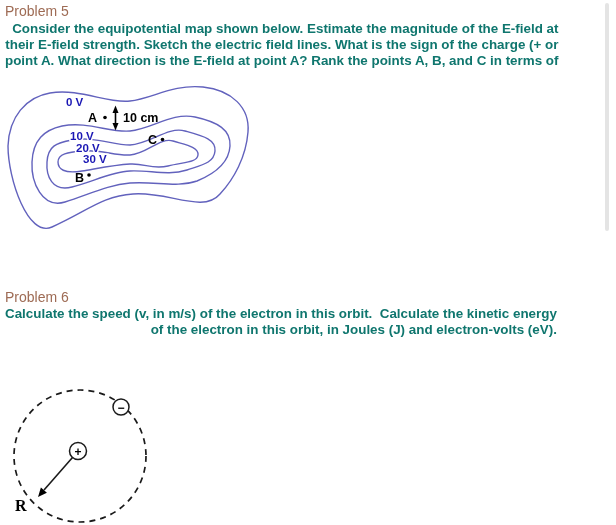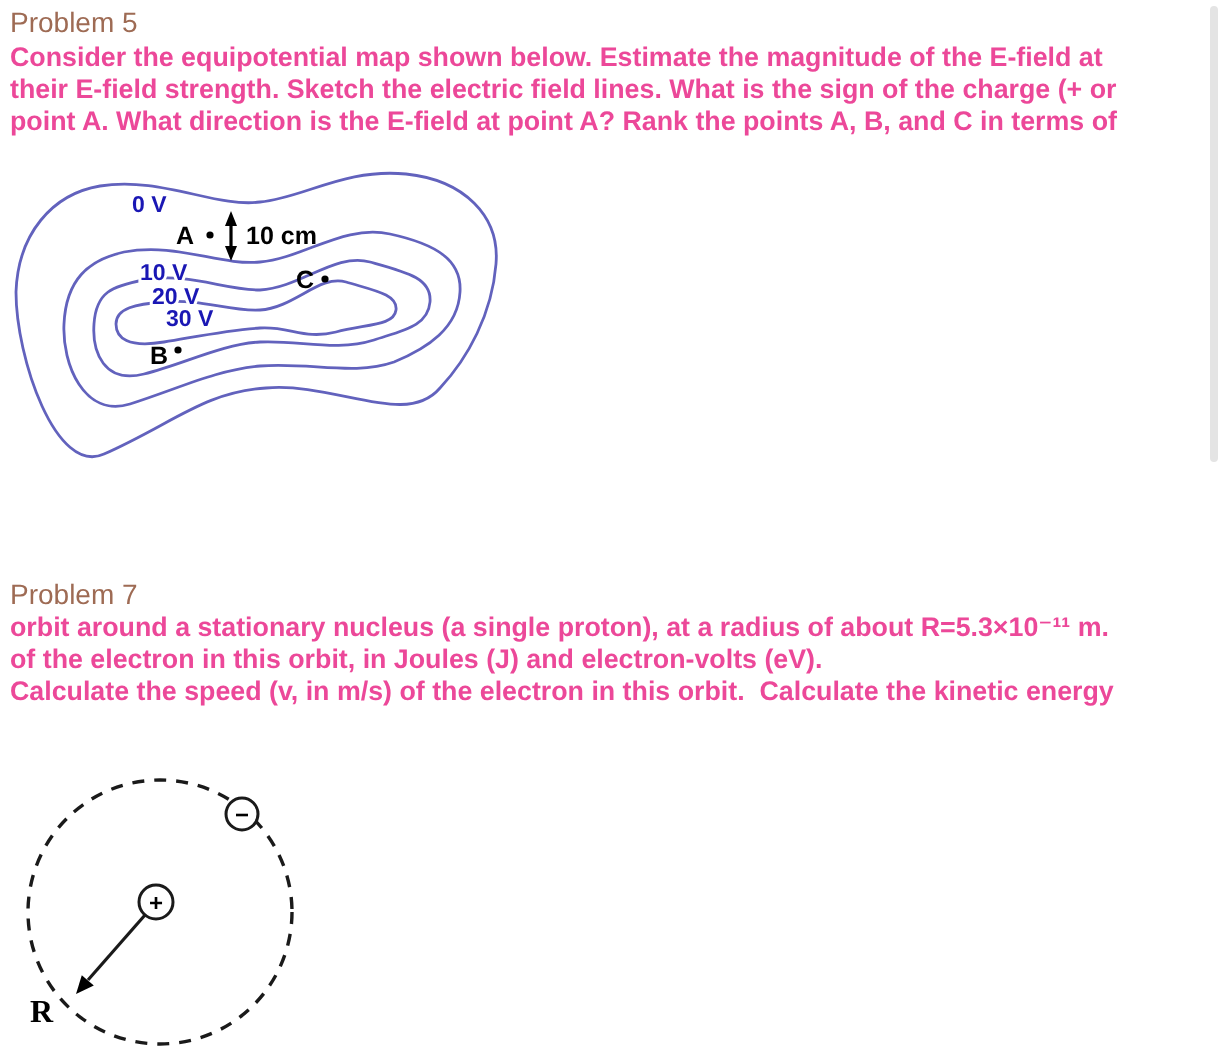--- a/index.html
+++ b/index.html
@@ -1,20 +1,20 @@
 <!DOCTYPE html>
 <html><head>
 <meta charset="utf-8">
 <style>
   html,body{margin:0;padding:0;background:#fff;}
   .page{position:relative;width:616px;height:525px;background:#ffffff;overflow:hidden;
         font-family:"Liberation Sans","DejaVu Sans",sans-serif;}
   .heading{position:absolute;left:5px;font-size:14px;font-weight:400;color:#9e6b54;white-space:pre;}
   .para{position:absolute;left:5px;}
-  .tline{font-weight:700;font-size:13.4px;line-height:16px;color:#ec4899;white-space:pre;letter-spacing:0px;}
+  .tline{font-weight:700;font-size:13.4px;line-height:16px;color:#0f766e;white-space:pre;letter-spacing:0px;text-align:right;}
   svg{position:absolute;display:block;}
   .contour{fill:none;stroke:#6262bd;stroke-width:1.4;}
   .vlabel{font-family:"Liberation Sans","DejaVu Sans",sans-serif;font-size:11.5px;font-weight:700;
           fill:#1a17b4;paint-order:stroke;stroke:#ffffff;stroke-width:3px;}
   .klabel{font-family:"Liberation Sans","DejaVu Sans",sans-serif;font-size:12.5px;font-weight:700;fill:#000;}
   .marker{fill:#000;}
   .scaleline{stroke:#000;stroke-width:1.6;}
   .ahead{fill:#000;}
   .orbitpath{fill:none;stroke:#1a1a1a;stroke-width:1.7;stroke-dasharray:6 5;}
   .particle{fill:#ffffff;stroke:#1a1a1a;stroke-width:1.5;}
@@ -54,26 +54,25 @@
     <circle class="marker" cx="162.5" cy="55.5" r="1.8"></circle>
     <text class="klabel" x="75" y="98">B</text>
     <circle class="marker" cx="89" cy="91" r="1.8"></circle>
 
     <line class="scaleline" x1="115.5" y1="25" x2="115.5" y2="43"></line>
     <polygon class="ahead" points="115.5,21.5 112.5,29 118.5,29"></polygon>
     <polygon class="ahead" points="115.5,46.5 112.5,39 118.5,39"></polygon>
     <text class="klabel" x="123" y="38">10 cm</text>
   </svg>
 
-  <div class="heading" style="top:289px">Problem 7</div>
+  <div class="heading" style="top:289px">Problem 6</div>
 
   <div class="para" style="top:306px">
-    <div class="tline">orbit around a stationary nucleus (a single proton), at a radius of about R=5.3×10⁻¹¹ m.</div>
+    <div class="tline">Calculate the speed (v, in m/s) of the electron in this orbit.  Calculate the kinetic energy</div>
     <div class="tline">of the electron in this orbit, in Joules (J) and electron-volts (eV).</div>
-    <div class="tline">Calculate the speed (v, in m/s) of the electron in this orbit.  Calculate the kinetic energy</div>
   </div>
 
   <svg style="left:0;top:385px" width="200" height="140" viewBox="0 0 200 140">
     <circle class="orbitpath" cx="80" cy="71" r="66"></circle>
     <line class="radiusline" x1="72.5" y1="72.5" x2="44" y2="105"></line>
     <polygon class="ahead" points="38,112 40.9,102.6 46.9,107.8"></polygon>
     <circle class="particle" cx="78" cy="66" r="8.5"></circle>
     <text class="psym" x="78" y="70.5">+</text>
     <circle class="particle" cx="121" cy="22" r="8"></circle>
     <text class="psym" x="121" y="26.5">−</text>

